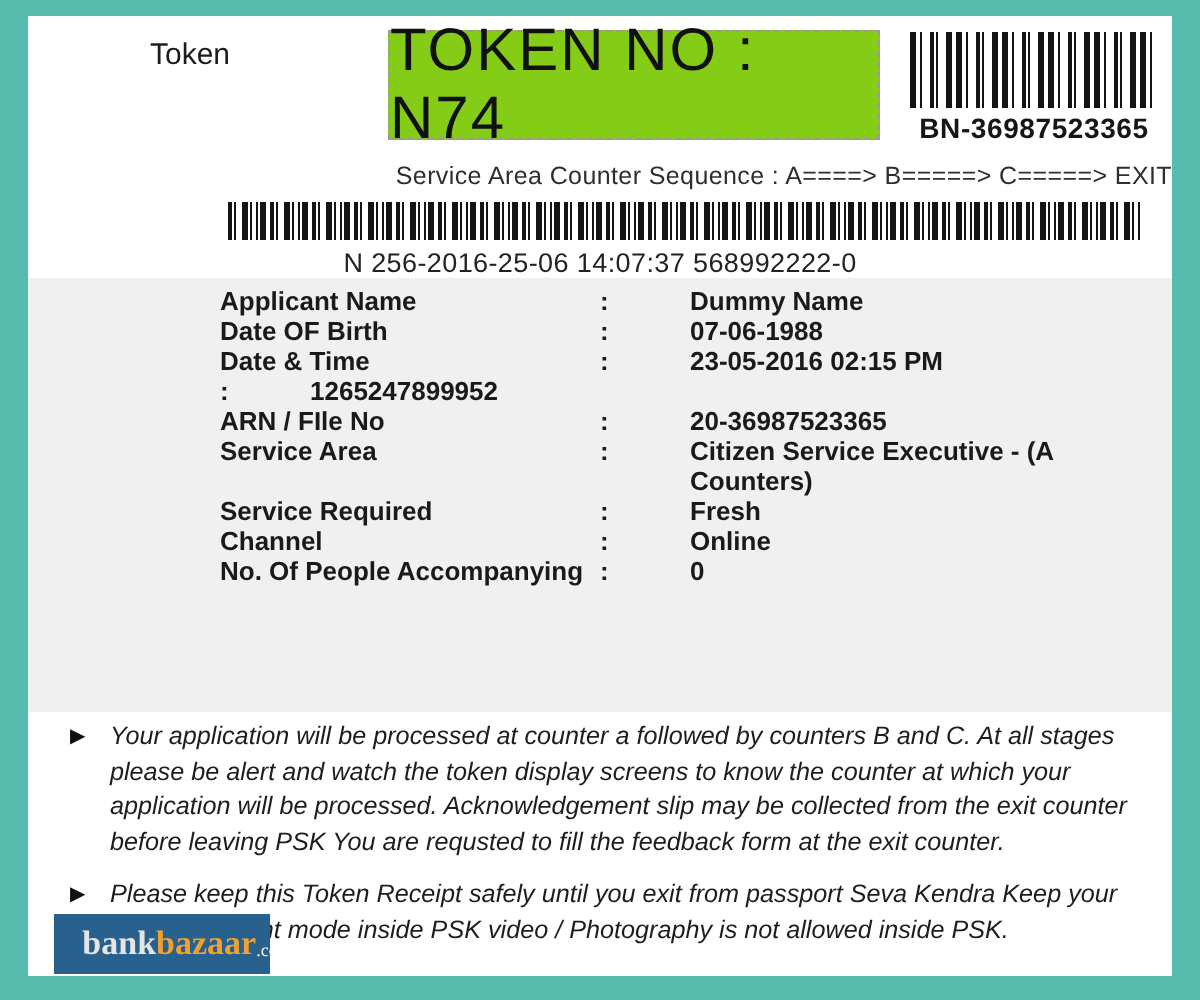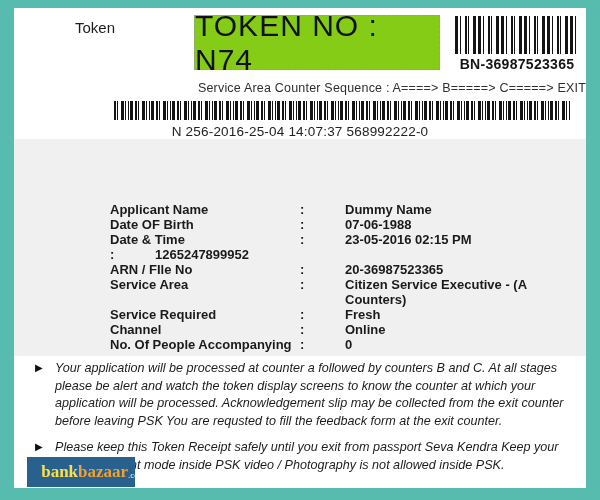--- a/index.html
+++ b/index.html
@@ -62,21 +62,21 @@
       #141414 16px, #141414 19px, #fff 19px, #fff 21px);
   }
   .barcode-lg-value {
     position: absolute; left: 0; top: 116px; width: 100%;
     text-align: center; font-size: 13.5px; color: #222;
     letter-spacing: 0.2px;
   }
   .details {
     position: absolute; left: 0; top: 131px; width: 100%; height: 217px;
     background: #f0f0f0;
-    display: flex; flex-direction: column; justify-content: flex-end;
+    display: flex; flex-direction: column; justify-content: flex-start;
     padding: 4px 0;
     box-sizing: border-box;
   }
   .row { display: flex; padding-left: 96px; font-size: 13px; font-weight: bold; color: #1a1a1a; }
   .row .lbl { width: 190px; }
   .row .sep { width: 45px; }
   .row .val { flex: 1; }
   .notes {
     position: absolute; left: 0; top: 352px; width: 100%;
     background: #fff;
@@ -92,42 +92,42 @@
     flex: 1; font-style: italic; font-size: 12.6px; line-height: 17.5px;
     color: #1d1d1d;
   }
   .logo {
     position: absolute; left: 13px; top: 449px;
     width: 108px; height: 30px;
     background: #28618e;
     display: flex; align-items: center; justify-content: center;
     font-family: "Liberation Serif", serif;
   }
-  .logo .p1 { color: #fde047; font-weight: bold; font-size: 17px; padding-left: 25px; }
+  .logo .p1 { color: #e5e5e5; font-weight: bold; font-size: 17px; padding-left: 25px; }
   .logo .p2 { color: #f0a132; font-weight: bold; font-size: 17px; }
   .logo .p3 { color: #ffffff; font-weight: normal; font-size: 9px; padding-top: 5px; }
 </style>
 </head>
 <body>
 
 <div class="card">
 
   <div class="token-label">Token</div>
 
   <div class="token-box">
     <span>TOKEN NO : N74</span>
   </div>
 
   <div class="barcode barcode-sm"></div>
   <div class="barcode-sm-value">BN-36987523365</div>
 
   <div class="sequence-line">Service Area Counter Sequence :  A====&gt; B=====&gt; C=====&gt; EXIT</div>
 
   <div class="barcode barcode-lg"></div>
-  <div class="barcode-lg-value">N 256-2016-25-04 14:07:37 568992222-0</div>
+  <div class="barcode-lg-value">N 256-2016-25-06 14:07:37 568992222-0</div>
 
   <div class="details">
     <div class="row">
       <span class="lbl">Applicant Name</span>
       <span class="sep">:</span>
       <span class="val">Dummy Name</span>
     </div>
     <div class="row">
       <span class="lbl">Date OF Birth</span>
       <span class="sep">:</span>

